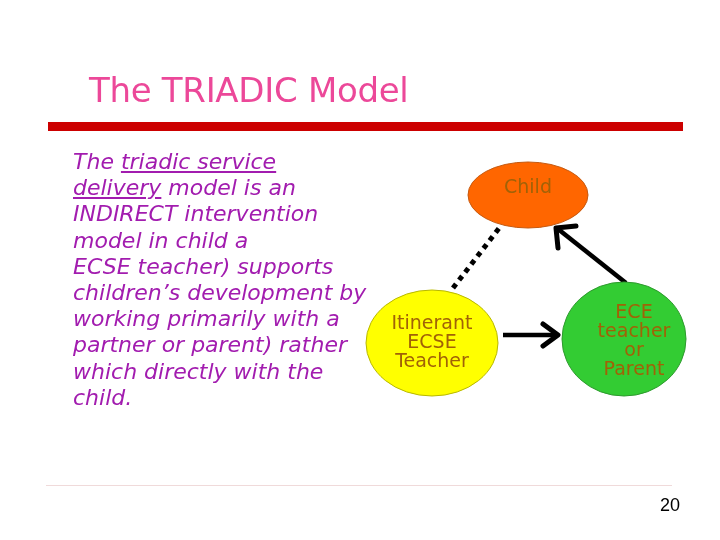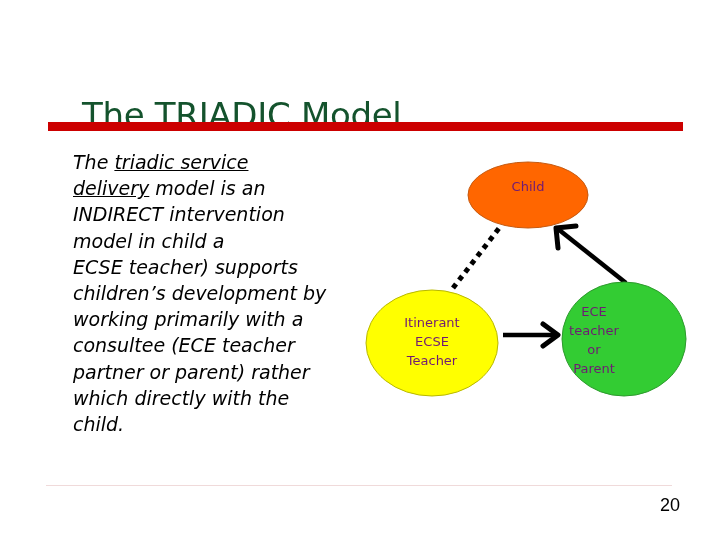--- a/index.html
+++ b/index.html
@@ -1,41 +1,40 @@
 <!DOCTYPE html>
 <html><head>
   <meta charset="utf-8">
   <style>
     html, body { margin: 0; padding: 0; }
     body { width: 720px; height: 540px; background: #ffffff; position: relative; overflow: hidden; font-family: "DejaVu Sans", sans-serif; }
-    .title { position: absolute; left: 82px; top: 70px; font-size: 34px; color: #14532d; font-family: "DejaVu Sans", sans-serif; letter-spacing: -0.3px; white-space: nowrap; margin-top: 25px; }
+    .title { position: absolute; left: 89px; top: 70px; font-size: 34px; color: #ec4899; font-family: "DejaVu Sans", sans-serif; letter-spacing: -0.3px; white-space: nowrap; }
     .red-bar { position: absolute; left: 48px; top: 122px; width: 635px; height: 9px; background: #cc0000; }
-    .body-text { position: absolute; left: 73px; top: 149px; width: 300px; font-size: 19px; line-height: 26.2px; font-style: italic; color: #000000; font-family: "DejaVu Sans", sans-serif; }
+    .body-text { position: absolute; left: 73px; top: 149px; width: 300px; font-size: 22px; line-height: 26.2px; font-style: italic; color: #a21caf; font-family: "DejaVu Sans", sans-serif; }
     .body-text .line { display: block; white-space: nowrap; }
     .u { text-decoration: underline; }
     .diagram { position: absolute; left: 0; top: 0; width: 720px; height: 540px; }
-    .node-label { position: absolute; text-align: center; font-family: "DejaVu Sans", sans-serif; font-size: 13px; line-height: 19px; color: #701a75; }
+    .node-label { position: absolute; text-align: center; font-family: "DejaVu Sans", sans-serif; font-size: 19px; line-height: 19px; color: #a16207; }
     .footer-line { position: absolute; left: 46px; top: 485px; width: 626px; height: 1px; background: #f0dada; }
     .page-num { position: absolute; left: 660px; top: 495px; font-size: 18px; font-family: "Liberation Sans", sans-serif; color: #000; }
   </style>
 </head>
 <body>
 
 <div class="title">The TRIADIC Model</div>
 <div class="red-bar"></div>
 
 <div class="body-text">
   <span class="line"><span>The </span><span class="u">triadic service</span></span>
   <span class="line"><span class="u">delivery</span><span> model is an</span></span>
   <span class="line">INDIRECT intervention</span>
   <span class="line">model in child a</span>
   <span class="line">ECSE teacher) supports</span>
   <span class="line">children’s development by</span>
   <span class="line">working primarily with a</span>
-  <span class="line">consultee (ECE teacher</span>
   <span class="line">partner or parent) rather</span>
   <span class="line">which directly with the</span>
   <span class="line">child.</span>
 </div>
 
 <svg class="diagram" width="720" height="540" viewBox="0 0 720 540">
 
   <line x1="453" y1="288" x2="500" y2="227" stroke="#000" stroke-width="5" stroke-dasharray="5,5"></line>
 
   <line x1="626" y1="283" x2="558" y2="229" stroke="#000" stroke-width="4.5"></line>
@@ -48,21 +47,21 @@
   <ellipse cx="432" cy="343" rx="66" ry="53" fill="#ffff00" stroke="#b8b800" stroke-width="1"></ellipse>
   <ellipse cx="624" cy="339" rx="62" ry="57" fill="#33cc33" stroke="#2e9a2e" stroke-width="1"></ellipse>
 </svg>
 
 <div class="node-label" style="left:478px; top:177px; width:100px;">Child</div>
 <div class="node-label" style="left:382px; top:313px; width:100px;">
   <div>Itinerant</div>
   <div>ECSE</div>
   <div>Teacher</div>
 </div>
-<div class="node-label" style="left:544px; top:302px; width:100px;text-align:center;">
+<div class="node-label" style="left:584px; top:302px; width:100px;text-align:center;">
   <div>ECE</div>
   <div>teacher</div>
   <div>or</div>
   <div>Parent</div>
 </div>
 
 <div class="footer-line"></div>
 <div class="page-num">20</div>
 
 </body></html>

